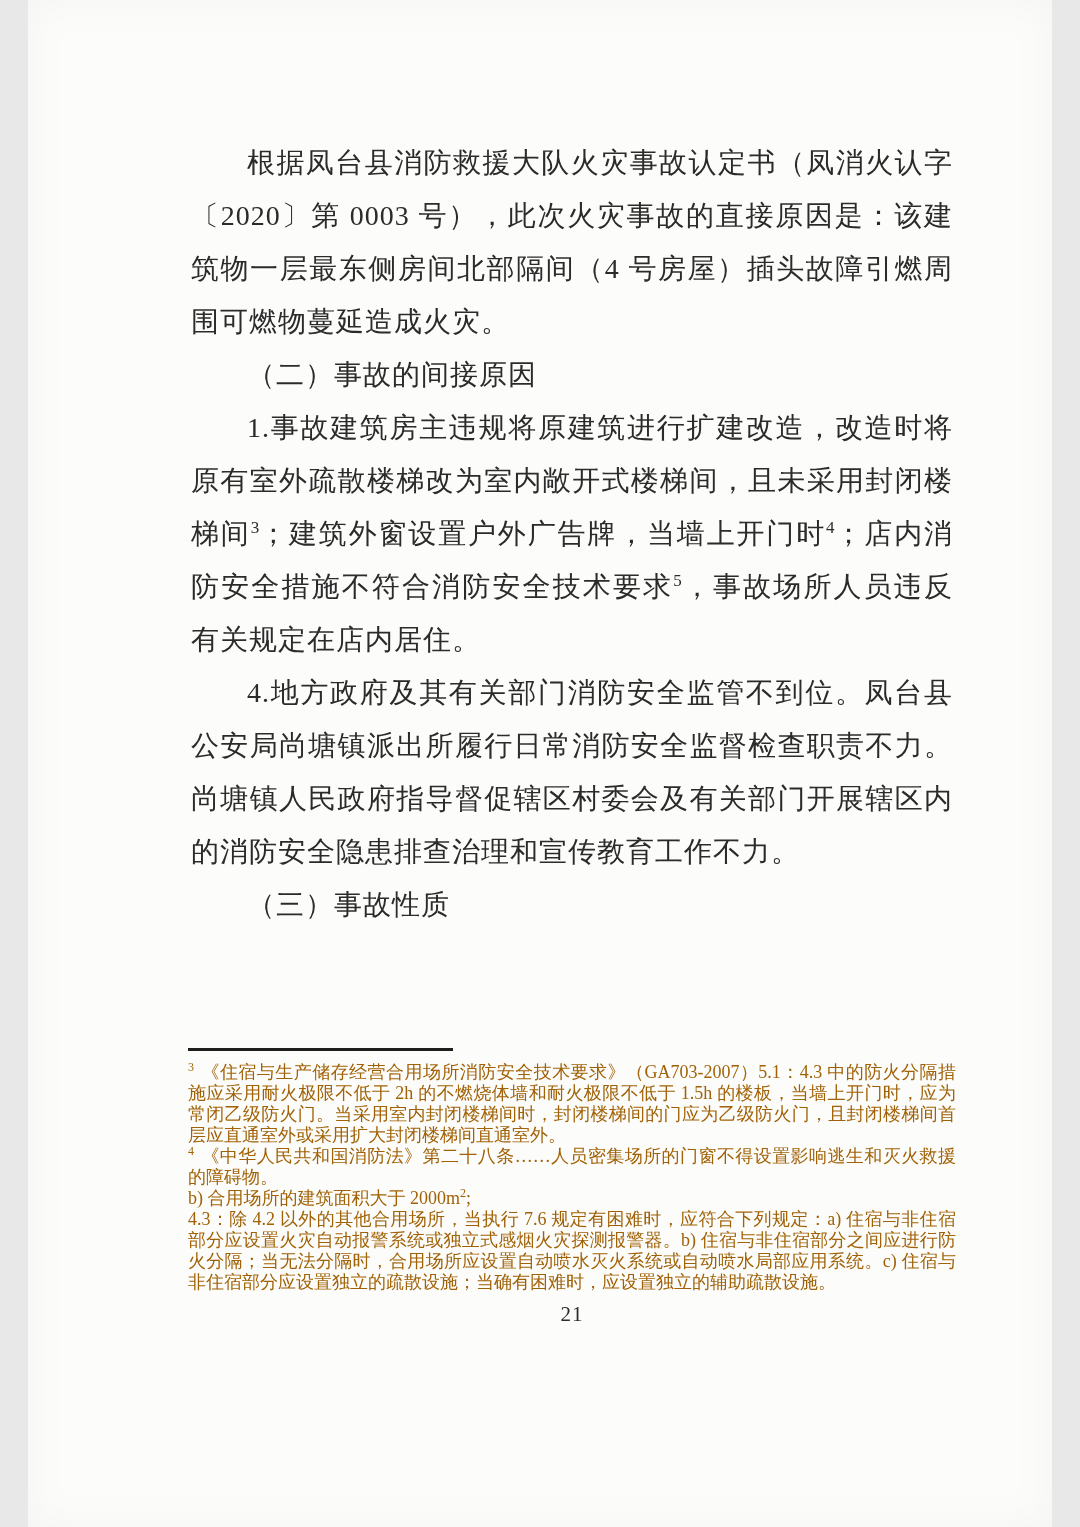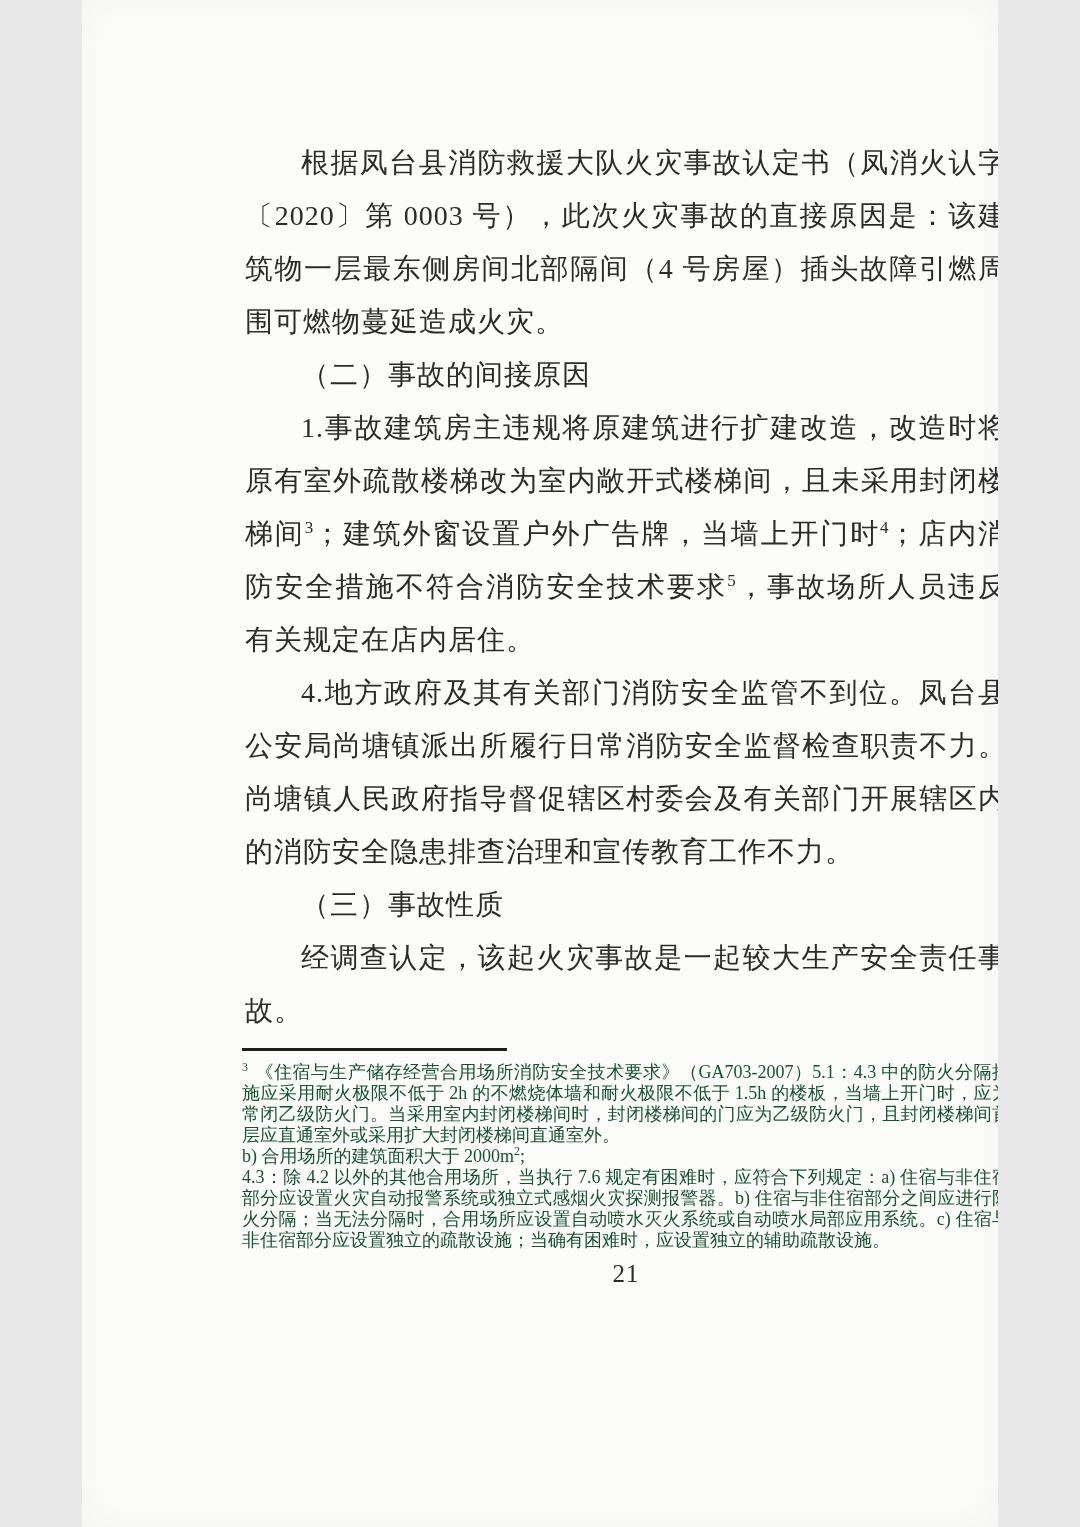--- a/index.html
+++ b/index.html
@@ -2,21 +2,21 @@
 <html lang="zh"><head>
 <meta charset="utf-8">
 <style>
   html, body {
     margin: 0;
     padding: 0;
     background: #e8e8e8;
   }
   .page {
     position: relative;
-    width: 916px;
+    width: 1024px;
     height: 1527px;
     margin: 0 auto;
     background: #fcfcfb;
     color: #2b2b2b;
     font-family: "Liberation Serif", "DejaVu Serif", serif;
     overflow: hidden;
     box-shadow: inset 0 0 40px rgba(120,120,120,0.06);
   }
   .body-text {
     position: absolute;
@@ -47,40 +47,40 @@
   .fn-sep {
     width: 265px;
     height: 3px;
     background: #1e1e1e;
     margin: 0 0 11px 0;
   }
   .footnotes {
     font-size: 18px;
     line-height: 21px;
     text-align: justify;
-    color: #14532d;
+    color: #a16207;
   }
   .fn {
     margin: 0;
   }
   .fn-marker {
     font-size: 12px;
     line-height: 0;
     vertical-align: super;
     margin-right: 7px;
   }
   .fn-sup {
     font-size: 12px;
     line-height: 0;
     vertical-align: super;
   }
   .page-number {
     margin-top: 9px;
     text-align: center;
-    font-size: 25px;
+    font-size: 21px;
     color: #2b2b2b;
     letter-spacing: 1px;
   }
 </style>
 </head>
 <body>
 
 <div class="page">
 
   <main class="body-text">
@@ -88,32 +88,32 @@
     <p class="para">根据凤台县消防救援大队火灾事故认定书（凤消火认字〔2020〕第 0003 号），此次火灾事故的直接原因是：该建筑物一层最东侧房间北部隔间（4 号房屋）插头故障引燃周围可燃物蔓延造成火灾。</p>
 
     <p class="para">（二）事故的间接原因</p>
 
     <p class="para"><span>1.事故建筑房主违规将原建筑进行扩建改造，改造时将原有室外疏散楼梯改为室内敞开式楼梯间，且未采用封闭楼梯间</span><sup class="ref">3</sup><span>；建筑外窗设置户外广告牌，当墙上开门时</span><sup class="ref">4</sup><span>；店内消防安全措施不符合消防安全技术要求</span><sup class="ref">5</sup><span>，事故场所人员违反有关规定在店内居住。</span></p>
 
     <p class="para">4.地方政府及其有关部门消防安全监管不到位。凤台县公安局尚塘镇派出所履行日常消防安全监督检查职责不力。尚塘镇人民政府指导督促辖区村委会及有关部门开展辖区内的消防安全隐患排查治理和宣传教育工作不力。</p>
 
     <p class="para">（三）事故性质</p>
 
-    <p class="para">经调查认定，该起火灾事故是一起较大生产安全责任事故。</p>
 
   </main>
 
   <footer class="page-footer">
 
     <div class="fn-sep"></div>
 
     <div class="footnotes">
 
       <p class="fn"><sup class="fn-marker">3</sup><span>《住宿与生产储存经营合用场所消防安全技术要求》（GA703-2007）5.1：4.3 中的防火分隔措施应采用耐火极限不低于 2h 的不燃烧体墙和耐火极限不低于 1.5h 的楼板，当墙上开门时，应为常闭乙级防火门。当采用室内封闭楼梯间时，封闭楼梯间的门应为乙级防火门，且封闭楼梯间首层应直通室外或采用扩大封闭楼梯间直通室外。</span></p>
 
+      <p class="fn"><sup class="fn-marker">4</sup><span>《中华人民共和国消防法》第二十八条……人员密集场所的门窗不得设置影响逃生和灭火救援的障碍物。</span></p>
 
 
 
       <p class="fn"><span>b) 合用场所的建筑面积大于 2000m</span><sup class="fn-sup">2</sup><span>;</span></p>
 
 
       <p class="fn">4.3：除 4.2 以外的其他合用场所，当执行 7.6 规定有困难时，应符合下列规定：a) 住宿与非住宿部分应设置火灾自动报警系统或独立式感烟火灾探测报警器。b) 住宿与非住宿部分之间应进行防火分隔；当无法分隔时，合用场所应设置自动喷水灭火系统或自动喷水局部应用系统。c) 住宿与非住宿部分应设置独立的疏散设施；当确有困难时，应设置独立的辅助疏散设施。</p>
 
     </div>
 

